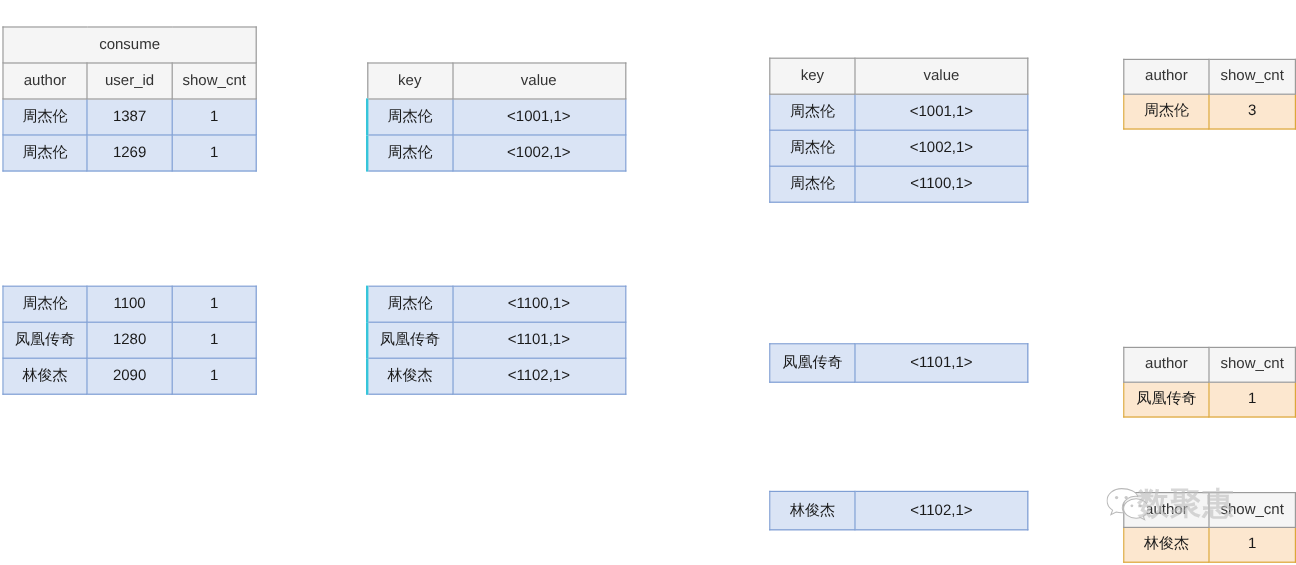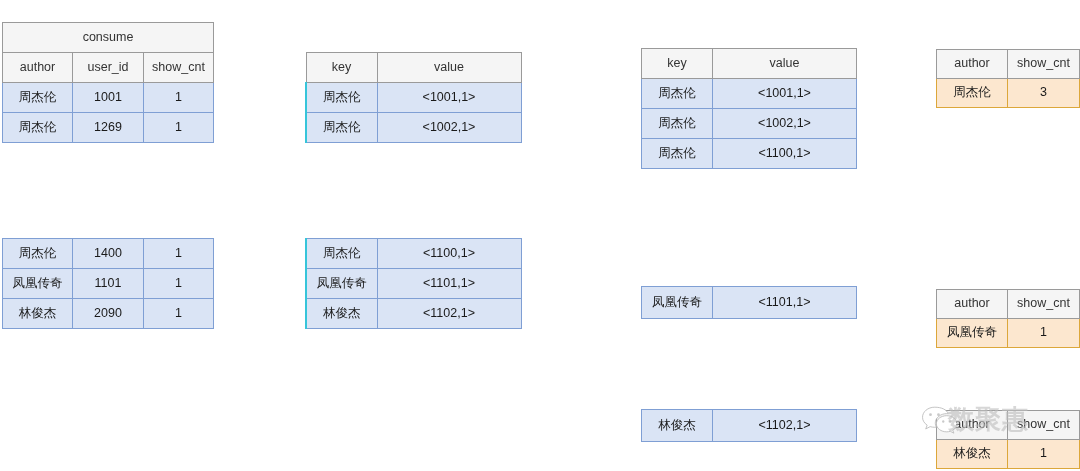--- a/index.html
+++ b/index.html
@@ -111,46 +111,46 @@
     <tr>
       <td class="title" colspan="3" style="height:30px;">consume</td>
     </tr>
     <tr>
       <td class="head" style="height:30px;">author</td>
       <td class="head">user_id</td>
       <td class="head">show_cnt</td>
     </tr>
     <tr>
       <td class="cell" style="height:30px;">周杰伦</td>
-      <td class="cell">1001</td>
+      <td class="cell">1387</td>
       <td class="cell">1</td>
     </tr>
     <tr>
       <td class="cell" style="height:30px;">周杰伦</td>
       <td class="cell">1269</td>
       <td class="cell">1</td>
     </tr>
   </tbody>
 </table>
 
 <table class="tbl t-blue" style="left:2px; top:238px; width:211px;">
   <colgroup>
       <col style="width:70px">
       <col style="width:71px">
       <col style="width:70px">
     </colgroup>
   <tbody>
     <tr>
       <td class="cell" style="height:30px;">周杰伦</td>
-      <td class="cell">1400</td>
+      <td class="cell">1100</td>
       <td class="cell">1</td>
     </tr>
     <tr>
       <td class="cell" style="height:30px;">凤凰传奇</td>
-      <td class="cell">1101</td>
+      <td class="cell">1280</td>
       <td class="cell">1</td>
     </tr>
     <tr>
       <td class="cell" style="height:30px;">林俊杰</td>
       <td class="cell">2090</td>
       <td class="cell">1</td>
     </tr>
   </tbody>
 </table>
 

